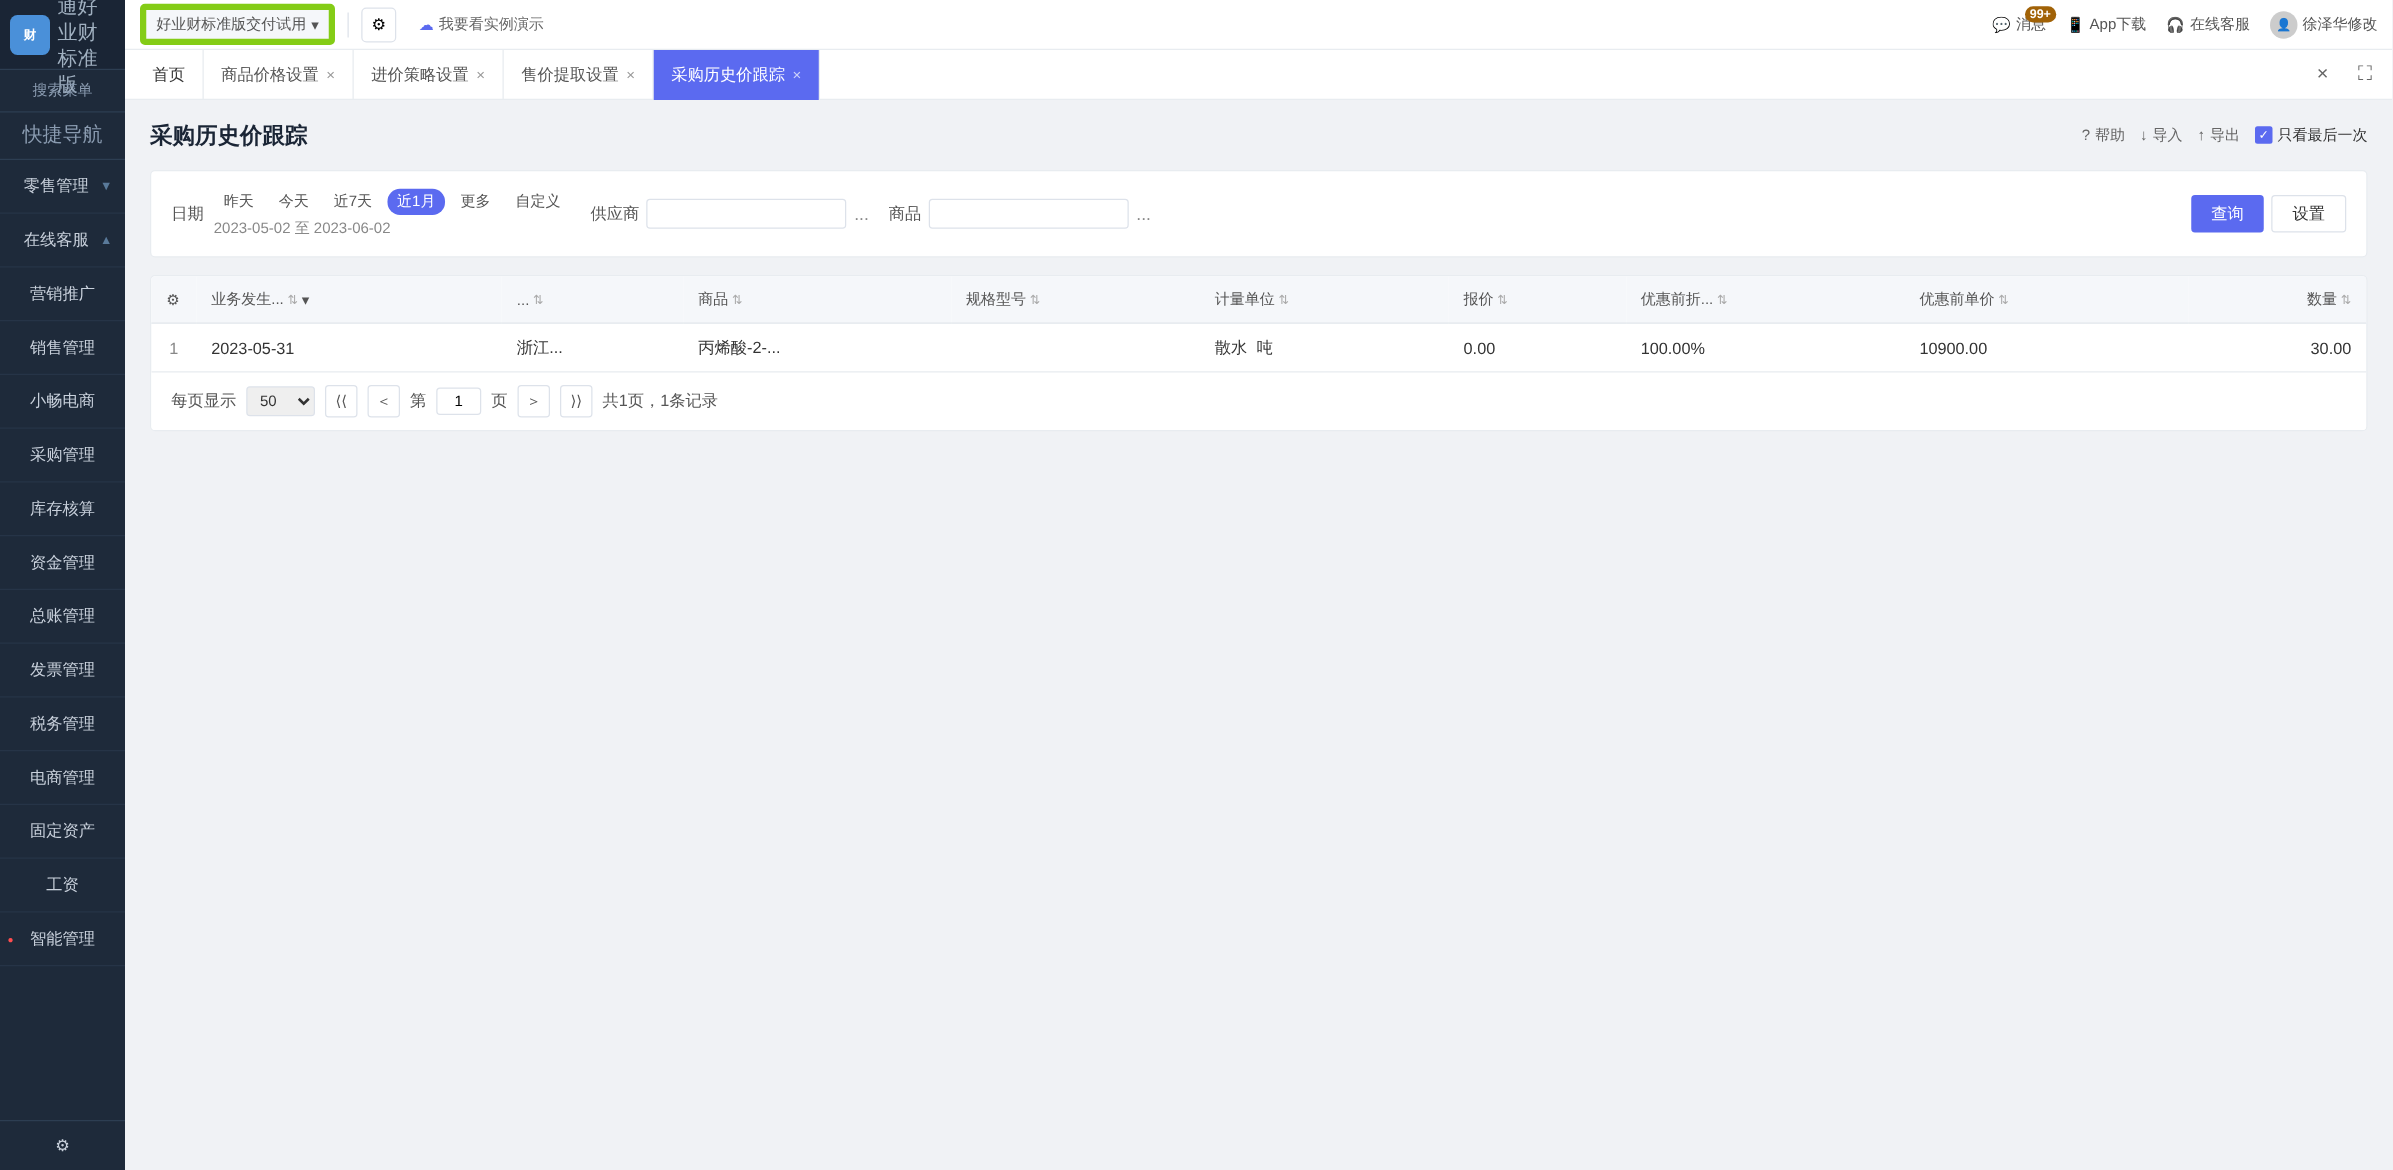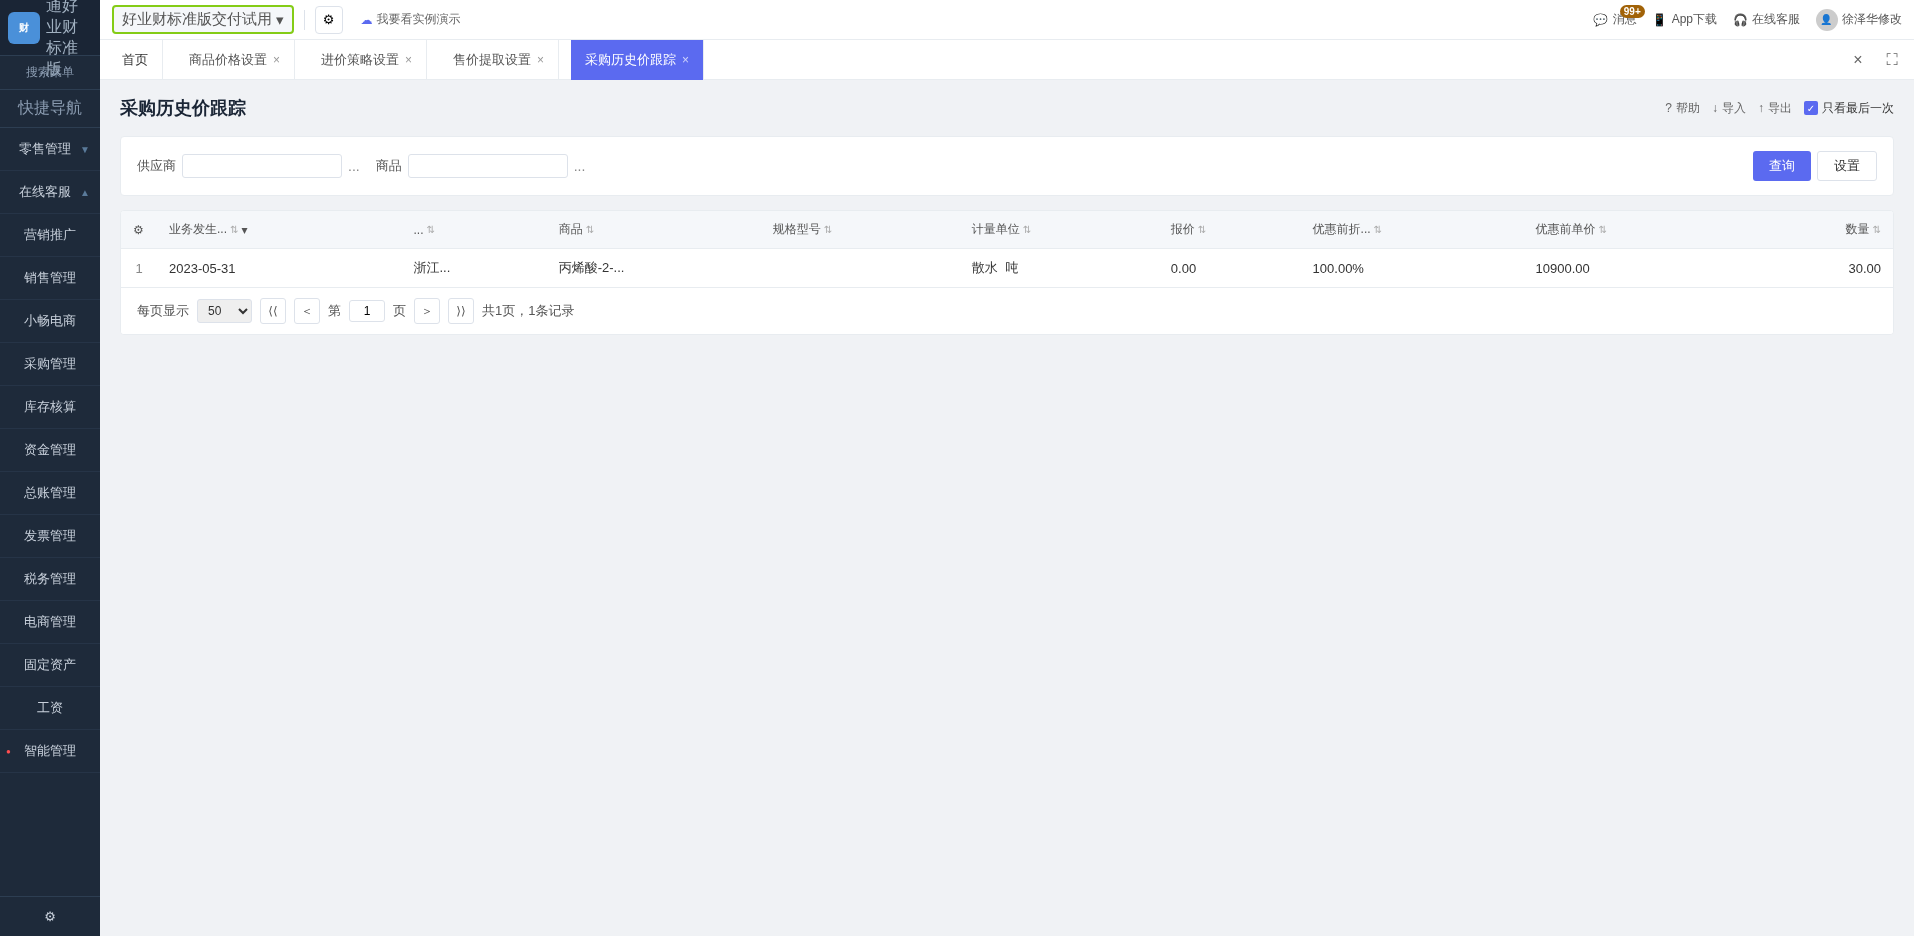--- a/index.html
+++ b/index.html
@@ -92,25 +92,25 @@
       align-items: center;
       padding: 0 12px;
       border-bottom: 1px solid #e8ecf0;
       gap: 10px;
     }
     .topbar-version-select {
       display: flex;
       align-items: center;
       gap: 4px;
       background: #f5f7fa;
-      border: 2px solid #84cc16;
+      border: 5px solid #84cc16;
       border-radius: 4px;
       padding: 3px 8px;
       cursor: pointer;
-      font-size: 15px;
+      font-size: 12px;
       color: #555;
     }
     .topbar-demo {
       display: flex;
       align-items: center;
       gap: 4px;
       font-size: 12px;
       color: #666;
       cursor: pointer;
       margin-left: 8px;
@@ -156,21 +156,21 @@
     }
 
     
     .tabs-bar {
       background: #fff;
       height: 40px;
       display: flex;
       align-items: center;
       border-bottom: 1px solid #e8ecf0;
       padding: 0 8px;
-      gap: 12px;
+      gap: 0;
     }
     .tab {
       height: 40px;
       display: flex;
       align-items: center;
       padding: 0 14px;
       font-size: 13px;
       cursor: pointer;
       color: #555;
       border-right: 1px solid #e8ecf0;
@@ -572,20 +572,34 @@
         <label class="checkbox-label">
           <div class="checkbox-blue">✓</div>
           <span>只看最后一次</span>
         </label>
       </div>
     </div>
 
     <div class="filter-card">
       <div class="filter-row">
 
+        <div class="filter-group">
+          <span class="filter-label">日期</span>
+          <div style="display:flex;flex-direction:column;">
+            <div class="date-pills">
+              <span class="date-pill">昨天</span>
+              <span class="date-pill">今天</span>
+              <span class="date-pill">近7天</span>
+              <span class="date-pill active">近1月</span>
+              <span class="date-pill">更多</span>
+              <span class="date-pill">自定义</span>
+            </div>
+            <div class="date-range-text">2023-05-02 至 2023-06-02</div>
+          </div>
+        </div>
 
         <div class="filter-input-group">
           <span class="filter-label">供应商</span>
           <input class="filter-input" type="text" style="">
           <span class="filter-dots">...</span>
         </div>
 
         <div class="filter-input-group">
           <span class="filter-label">商品</span>
           <input class="filter-input" type="text" style="">

